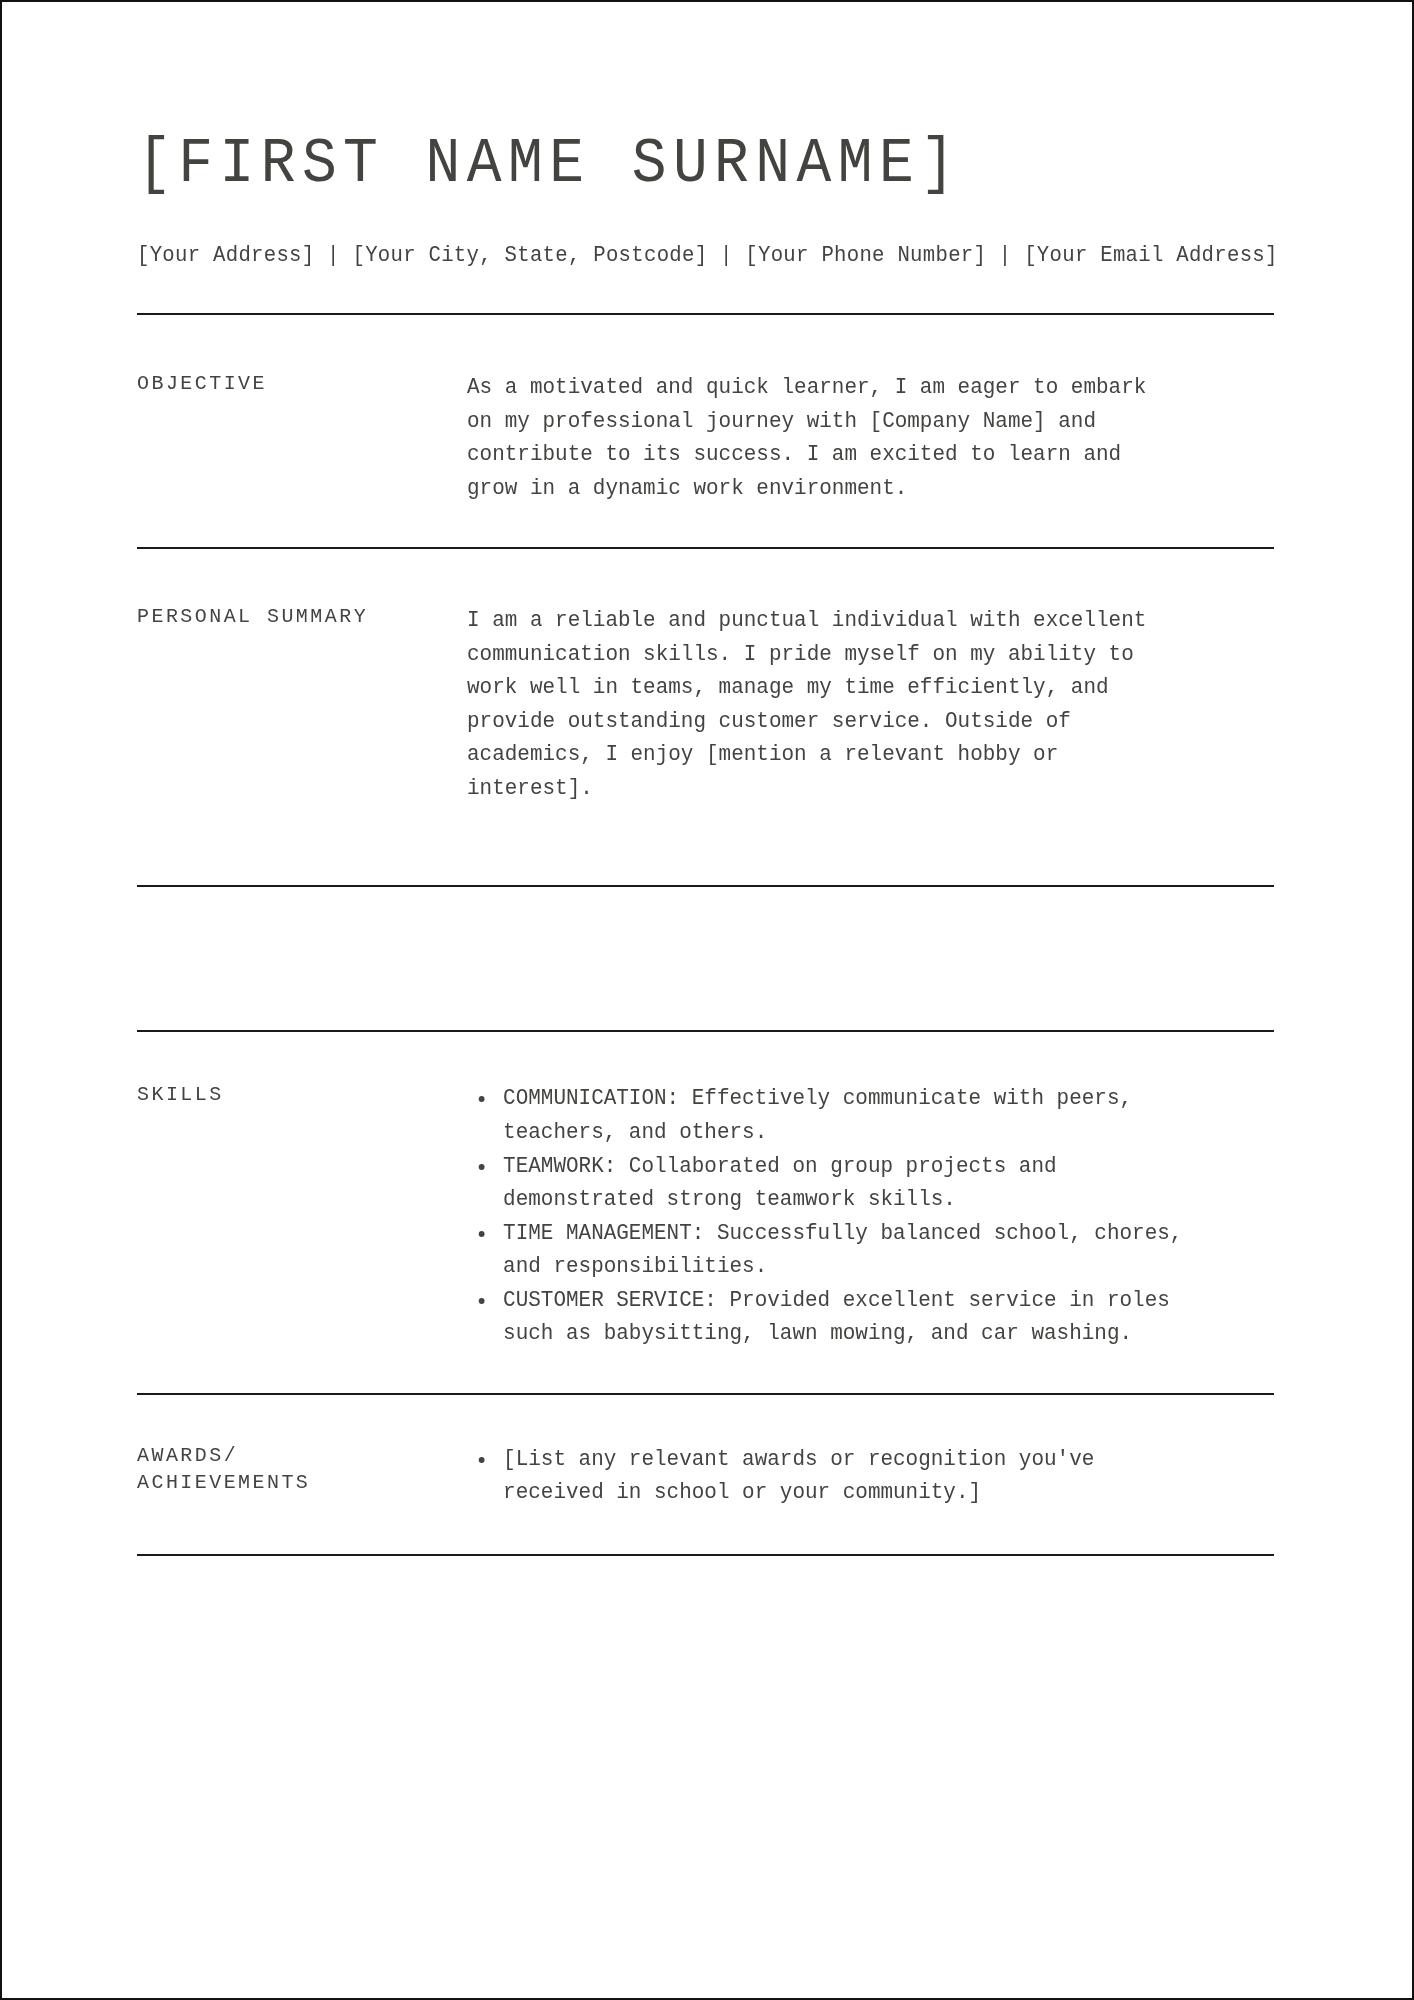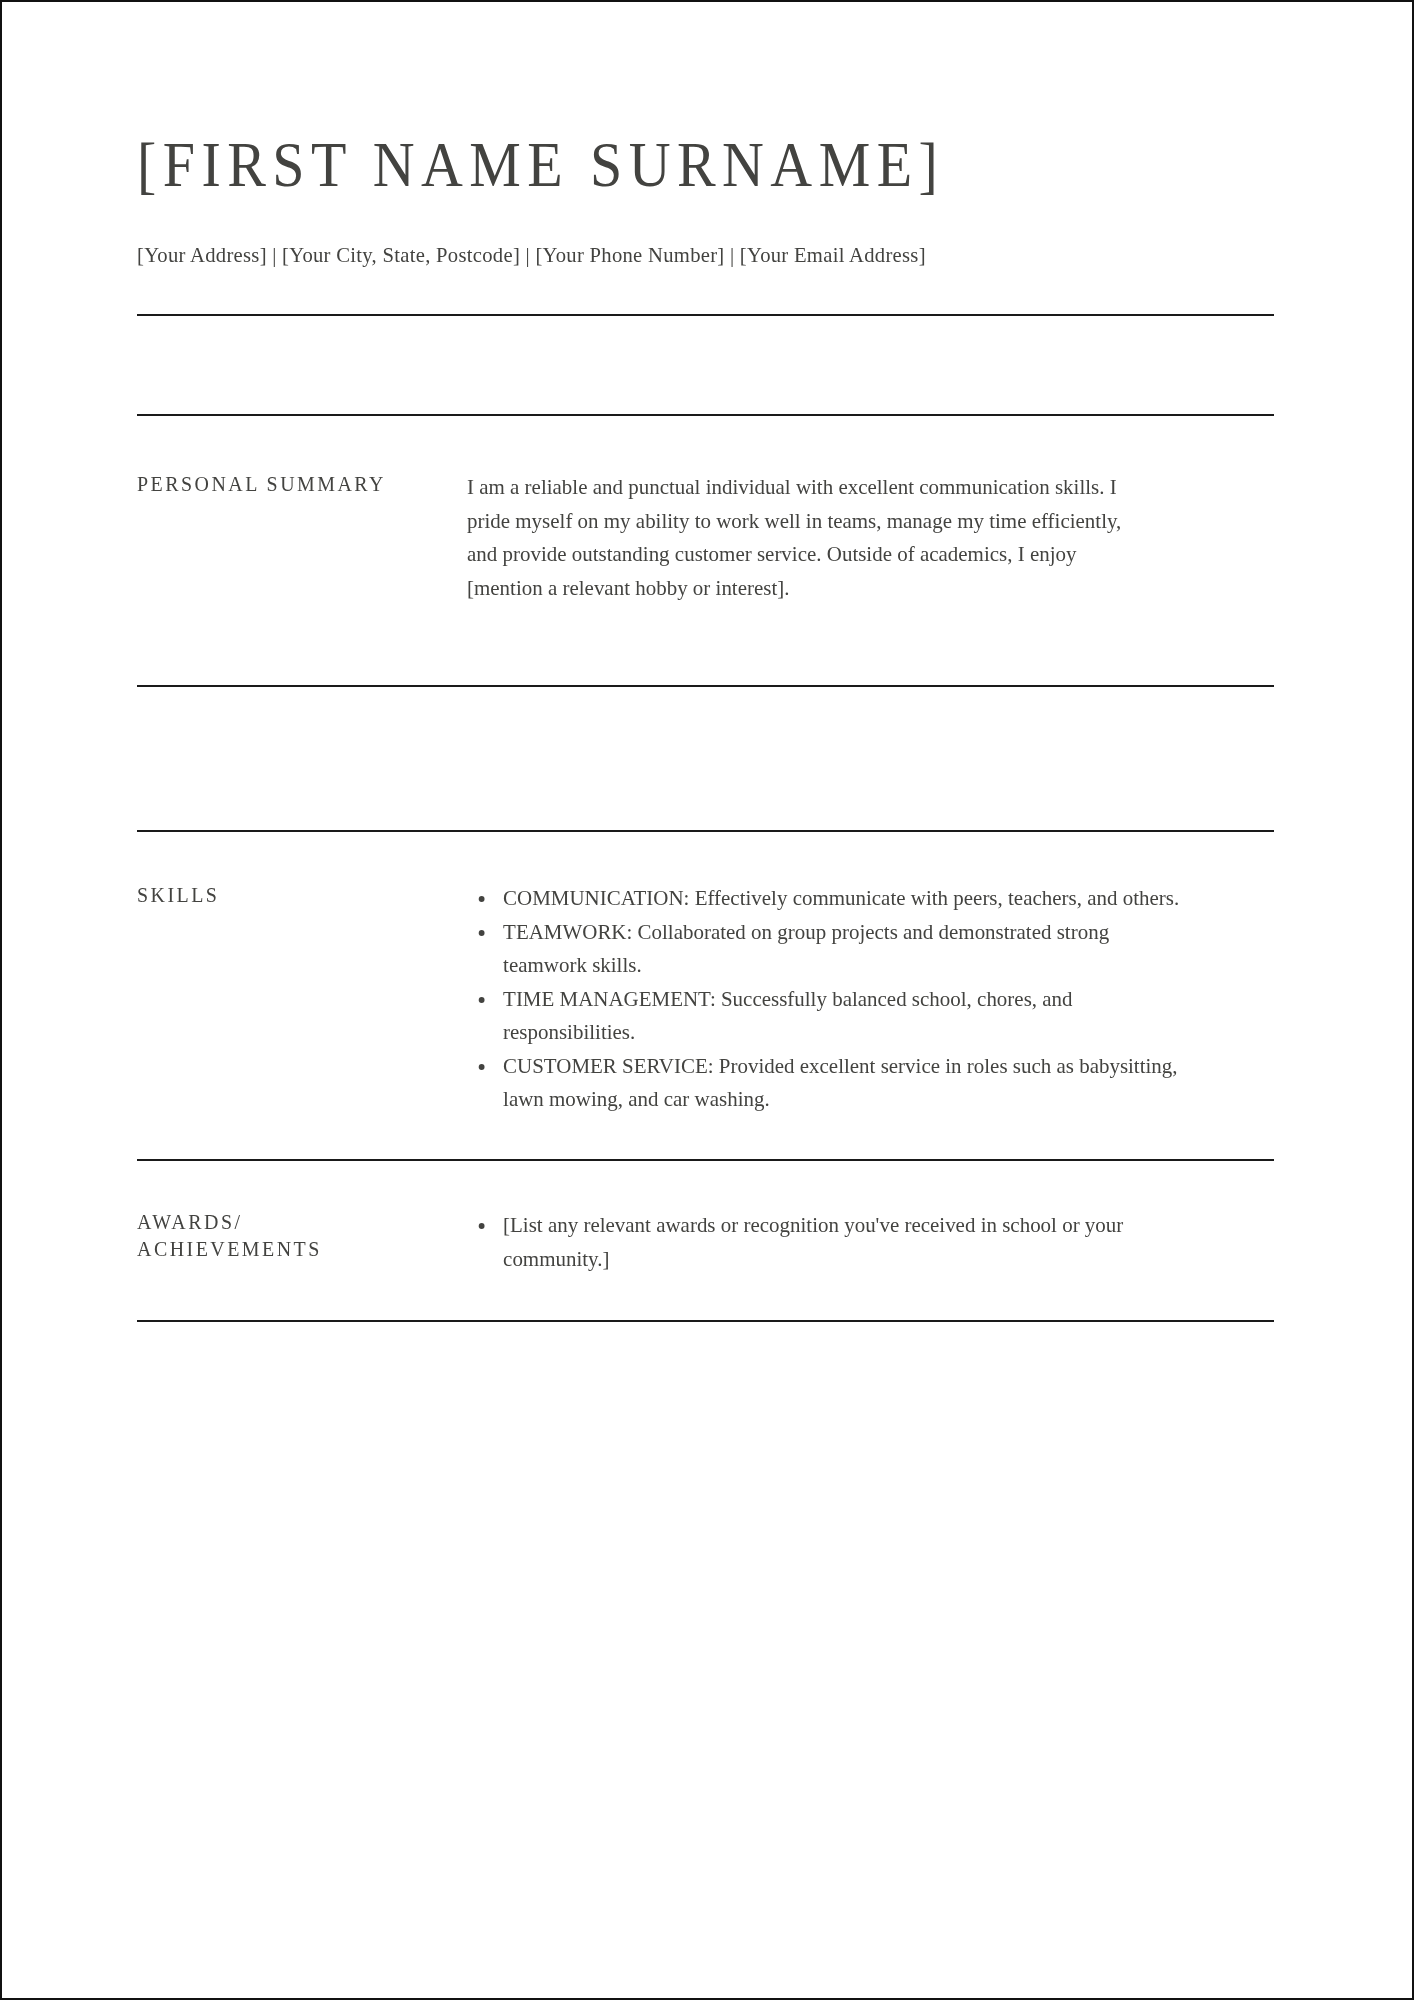--- a/index.html
+++ b/index.html
@@ -8,21 +8,21 @@
     background: #ffffff;
   }
 
   .page {
     position: relative;
     width: 1414px;
     height: 2000px;
     background: #ffffff;
     border: 2px solid #111111;
     box-sizing: border-box;
-    font-family: Liberation Serif, serif;
+    font-family: Liberation Mono, monospace;
     color: #434340;
     overflow: hidden;
     padding-left: 40px;
   }
 
   .inner {
     position: absolute;
     left: 135px;
     top: 0;
     width: 1137px;
@@ -146,20 +146,26 @@
 <body>
 
 <div class="page">
   <div class="inner">
 
     <h1 class="name-title">[FIRST NAME SURNAME]</h1>
     <div class="contact-line">[Your Address] | [Your City, State, Postcode] | [Your Phone Number] |  [Your Email Address]</div>
     <div class="rule rule-header"></div>
 
     <div class="sp-objective-top"></div>
+    <div class="section">
+      <div class="sec-label">OBJECTIVE</div>
+      <div class="sec-body">
+        <p>As a motivated and quick learner, I am eager to embark on my professional journey with [Company Name] and contribute to its success. I am excited to learn and grow in a dynamic work environment.</p>
+      </div>
+    </div>
     <div class="sp-objective-bot"></div>
     <div class="rule"></div>
 
     <div class="sp-summary-top"></div>
     <div class="section">
       <div class="sec-label">PERSONAL SUMMARY</div>
       <div class="sec-body">
         <p>I am a reliable and punctual individual with excellent communication skills. I pride myself on my ability to work well in teams, manage my time efficiently, and provide outstanding customer service. Outside of academics, I enjoy [mention a relevant hobby or interest].</p>
       </div>
     </div>

